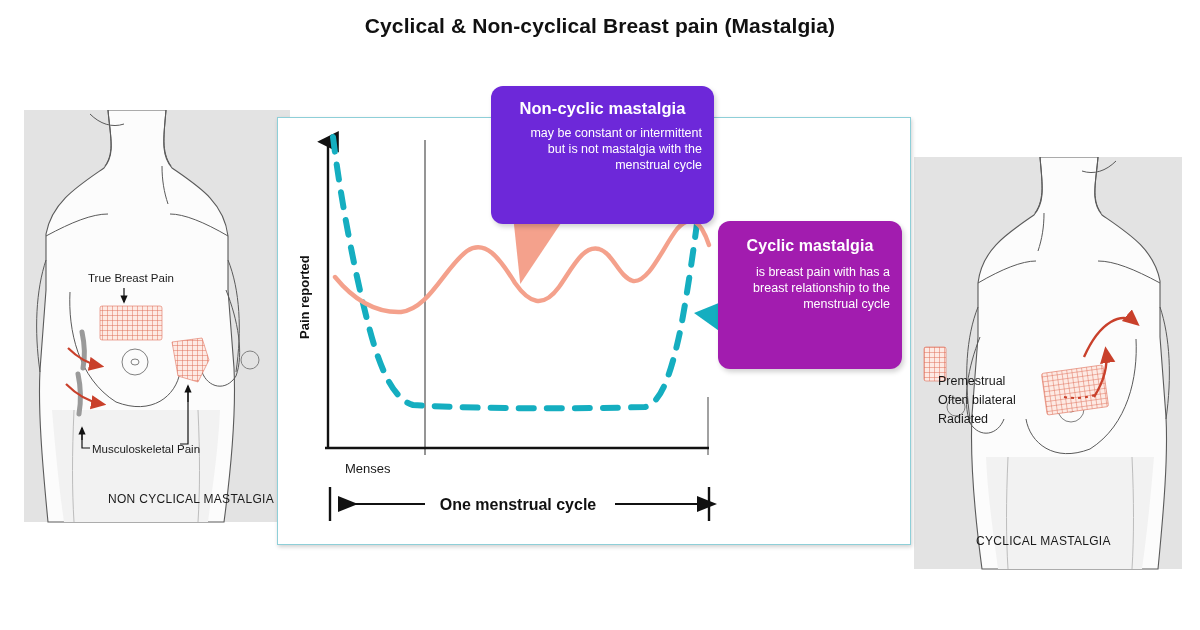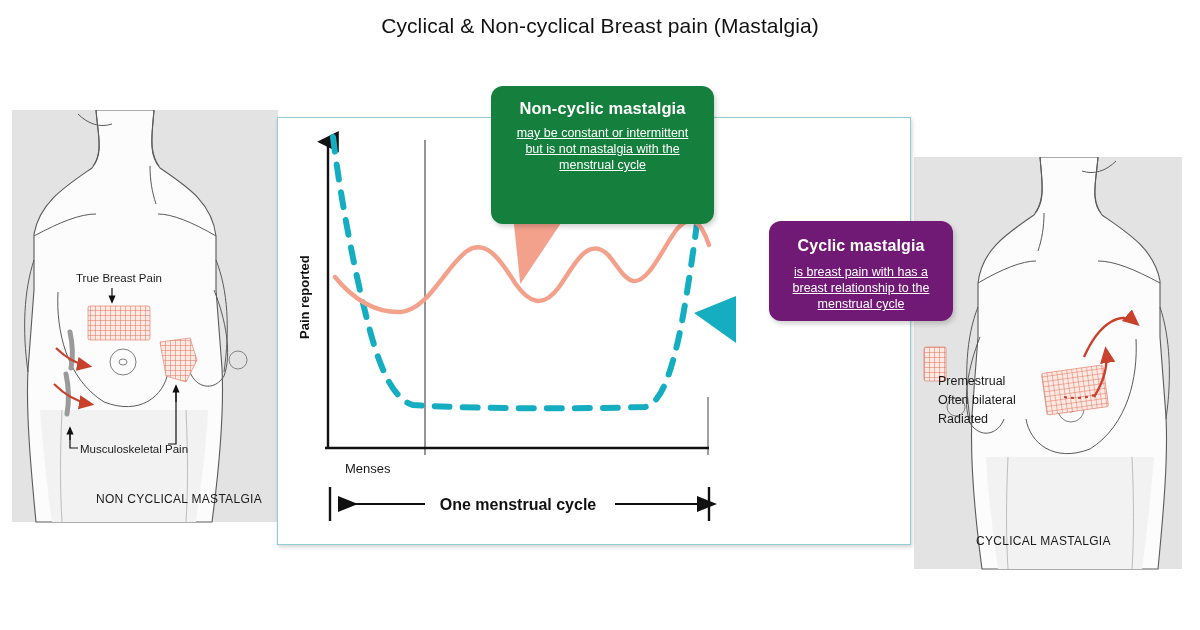--- a/index.html
+++ b/index.html
@@ -2,29 +2,29 @@
 <html><head>
 <meta charset="utf-8">
 <style>
   html,body{margin:0;padding:0;background:#ffffff;}
   body{
     width:1200px;height:630px;position:relative;overflow:hidden;
     font-family:"Liberation Sans", sans-serif;
   }
   #page-title{
     position:absolute;left:0;top:14px;width:1200px;text-align:center;
-    font-size:21px;font-weight:normal;color:#111111;letter-spacing:0.1px;
+    font-size:21px;font-weight:bold;color:#111111;letter-spacing:0.1px;
   }
 
   
   .anatomy-panel{
     position:absolute;top:110px;height:440px;width:290px;
     background:#ffffff;overflow:hidden;
   }
-  #panel-left{left:0;}
+  #panel-left{left:12px;}
   #panel-right{left:904px;margin-top:47px;}
   .anatomy-svg{display:block;width:290px;height:440px;}
 
   .anat-label{font-family:"Liberation Sans", sans-serif;fill:#1a1a1a;}
   .anat-caption{font-family:"Liberation Sans", sans-serif;fill:#1a1a1a;letter-spacing:0.3px;}
 
   
   #chart-card{
     position:absolute;left:277px;top:117px;width:634px;height:428px;
     background:#ffffff;border:1.5px solid #8ecfd8;
@@ -37,36 +37,36 @@
     font-family:"Liberation Sans", sans-serif;font-weight:bold;
     font-size:13px;fill:#111111;
   }
   .tick-label{font-family:"Liberation Sans", sans-serif;font-size:13px;fill:#1a1a1a;}
   .cycle-label{font-family:"Liberation Sans", sans-serif;font-weight:bold;font-size:16px;fill:#111111;}
 
   
   .callout{position:absolute;box-sizing:border-box;}
   #callout-noncyclic{
     left:491px;top:86px;width:223px;height:138px;
-    background:#15803d;border-radius:12px;
+    background:#6d28d9;border-radius:12px;
     box-shadow:2px 3px 5px rgba(0,0,0,0.18);
   }
   #callout-cyclic{
-    left:769px;top:221px;width:184px;height:100px;
-    background:#701a75;border-radius:12px;
+    left:718px;top:221px;width:184px;height:148px;
+    background:#a21caf;border-radius:12px;
     box-shadow:2px 3px 5px rgba(0,0,0,0.18);
   }
   .callout-title{
     text-align:center;color:#ffffff;font-weight:bold;
     font-size:16.5px;padding-top:13px;letter-spacing:0.1px;
   }
   #callout-cyclic .callout-title{font-size:16px;padding-top:16px;}
   .callout-body{
-    text-align:center;color:#ffffff;font-size:12.5px;
-    line-height:16px;padding:7px 12px 0 12px;text-decoration:underline;
+    text-align:right;color:#ffffff;font-size:12.5px;
+    line-height:16px;padding:7px 12px 0 12px;
   }
   #callout-cyclic .callout-body{font-size:12.5px;line-height:16px;padding-top:9px;}
   .tail{position:absolute;width:0;height:0;}
   #tail-noncyclic{
     left:506px;top:222px;
     border-left:22px solid transparent;
     border-right:26px solid transparent;
     border-top:62px solid #f4a18c;
     transform:skewX(-14deg);
   }

